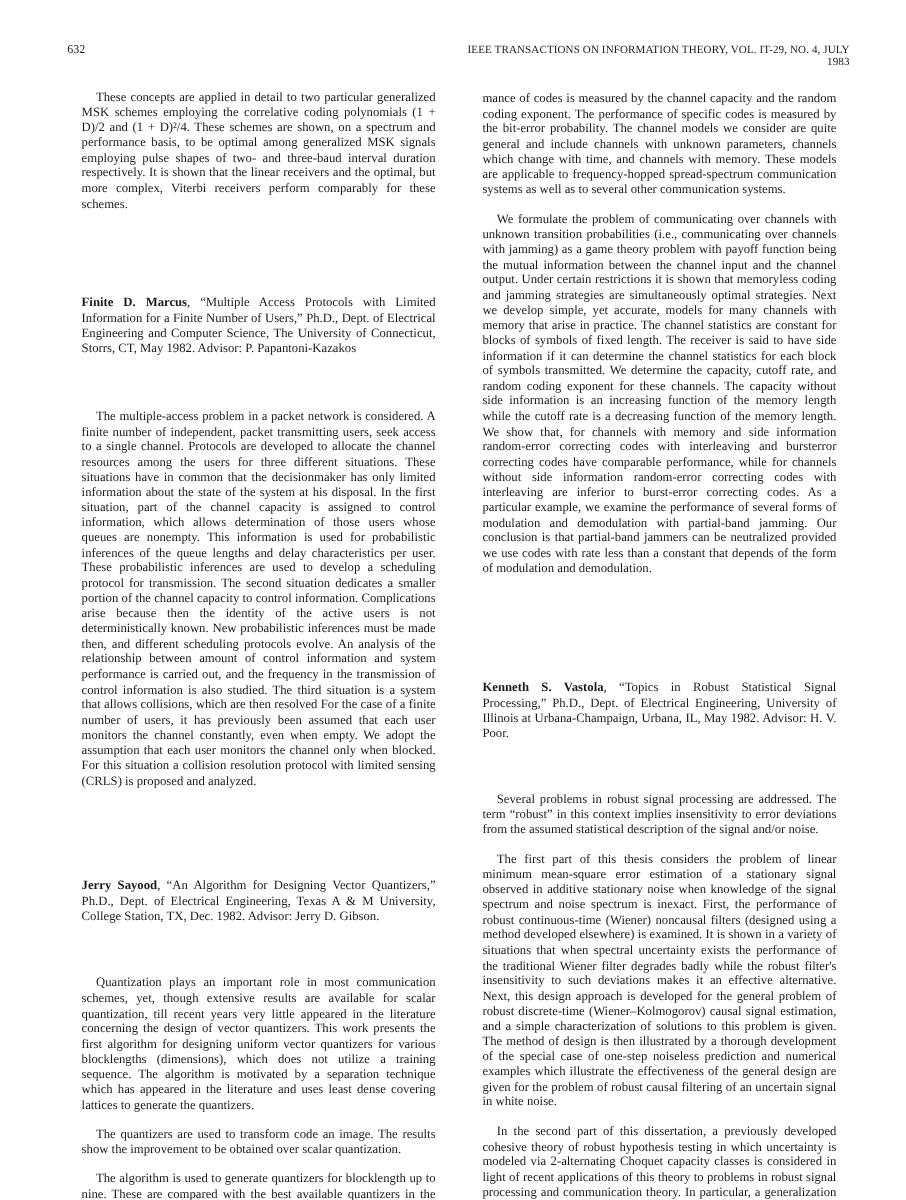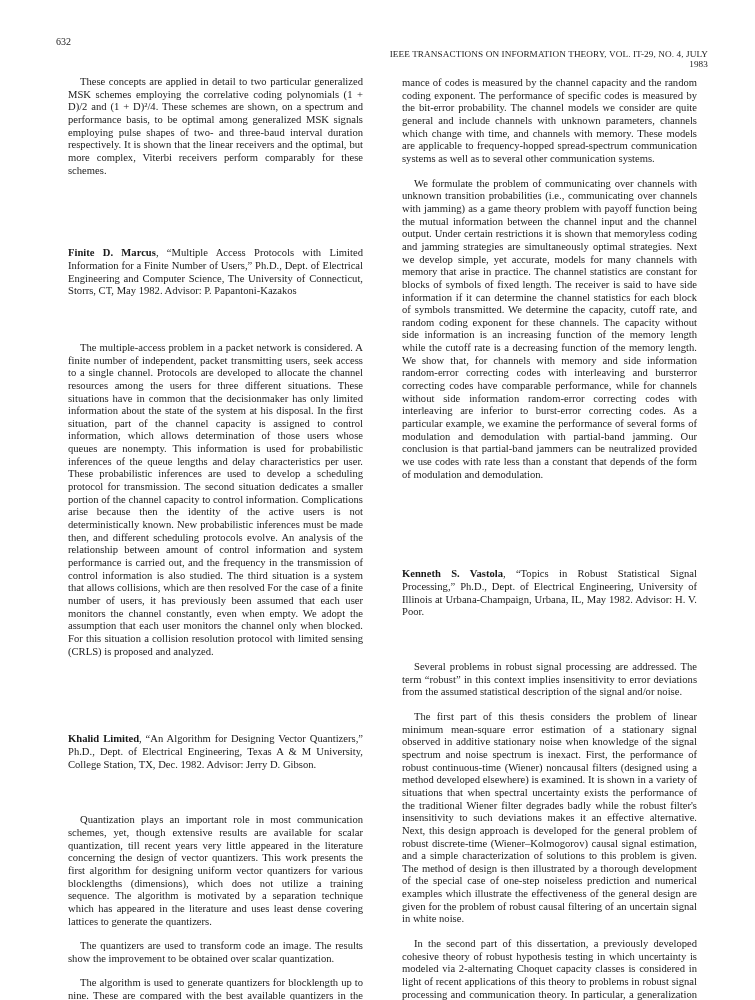--- a/index.html
+++ b/index.html
@@ -1,19 +1,19 @@
 <!DOCTYPE html>
 <html><head>
 <meta charset="utf-8">
 <style>
   html, body { margin:0; padding:0; background:#fff; }
   body { width:755px; height:1000px; position:relative; overflow:hidden;
          font-family:"Liberation Serif","DejaVu Serif",serif; color:#1a1a1a; }
   .pagenum { position:absolute; left:56px; top:36px; font-size:10px; }
-  .runhead { position:absolute; left:383px; top:49px; width:325px; text-align:right;
+  .runhead { position:absolute; left:383px; top:36px; width:325px; text-align:right;
              font-size:9.2px; letter-spacing:0.1px; }
   .runhead .sc { font-variant:small-caps; }
   .col { position:absolute; top:64px; width:319px; font-size:10.6px; line-height:12.65px;
          text-align:justify; hyphens:manual; }
   .col.left { left:56px; }
   .col.right { left:390px; top:65px; }
   p { margin:12px; text-indent:12px; }
   p.noindent { text-indent:0; }
   .entry-head { text-indent:0; }
   .author { font-weight:bold; }
@@ -33,21 +33,21 @@
 
   <section>
     <p class="entry-head"><span class="author">Finite D. Marcus</span><span>, “Multiple Access Protocols with Limited Information for a Finite Number of Users,” Ph.D., Dept. of Electrical Engineering and Computer Science, The University of Connecticut, Storrs, CT, May 1982. Advisor: P. Papantoni-Kazakos</span></p>
     <div class="gap-m" style="height:20px"></div>
     <p>The multiple-access problem in a packet network is considered. A finite number of independent, packet transmitting users, seek access to a single channel. Protocols are developed to allocate the channel resources among the users for three different situations. These situations have in common that the decisionmaker has only limited information about the state of the system at his disposal. In the first situation, part of the channel capacity is assigned to control information, which allows determination of those users whose queues are nonempty. This information is used for probabilis­tic inferences of the queue lengths and delay characteristics per user. These probabilistic inferences are used to develop a scheduling protocol for transmission. The second situation dedicates a smaller portion of the channel capacity to control information. Complications arise because then the identity of the active users is not deterministically known. New probabilistic inferences must be made then, and different scheduling protocols evolve. An analysis of the relationship between amount of control information and system performance is carried out, and the frequency in the transmission of control information is also studied. The third situation is a system that allows collisions, which are then resolved For the case of a finite number of users, it has previously been assumed that each user monitors the channel constantly, even when empty. We adopt the assumption that each user monitors the channel only when blocked. For this situation a collision resolution protocol with limited sensing (CRLS) is proposed and analyzed.</p>
   </section>
 
   <div class="gap-l" style="height:51px"></div>
 
   <section>
-    <p class="entry-head"><span class="author">Khalid Limited</span><span>, “An Algorithm for Designing Vector Quantizers,” Ph.D., Dept. of Electrical Engineering, Texas A &amp; M University, College Station, TX, Dec. 1982. Advisor: Jerry D. Gibson.</span></p>
+    <p class="entry-head"><span class="author">Jerry Sayood</span><span>, “An Algorithm for Designing Vector Quantizers,” Ph.D., Dept. of Electrical Engineering, Texas A &amp; M University, College Station, TX, Dec. 1982. Advisor: Jerry D. Gibson.</span></p>
     <div class="gap-m" style="height:19px"></div>
     <p>Quantization plays an important role in most communication schemes, yet, though extensive results are available for scalar quantization, till recent years very little appeared in the literature concerning the design of vector quantizers. This work presents the first algorithm for designing uniform vector quantizers for various blocklengths (dimensions), which does not utilize a training sequence. The algorithm is motivated by a separation technique which has appeared in the literature and uses least dense covering lattices to generate the quantizers.</p>
     <p>The quantizers are used to transform code an image. The results show the improvement to be obtained over scalar quantization.</p>
     <p>The algorithm is used to generate quantizers for blocklength up to nine. These are compared with the best available quantizers in the literature and found to compare favorably.</p>
   </section>
 
   <div class="gap-l" style="height:51px"></div>
 
   <section>
     <p class="entry-head"><span class="author">Wayne E. Poor</span><span>, “Coding for Frequency-Hopped Spread-Spectrum Chan­nels with Partial-Band Interference,” Ph.D., Dept. of Electrical Engineer­ing, University of Illinois at Urbana-Champaign, Urbana, IL, August 1982. Advisor: H. V. Poor.</span></p>

